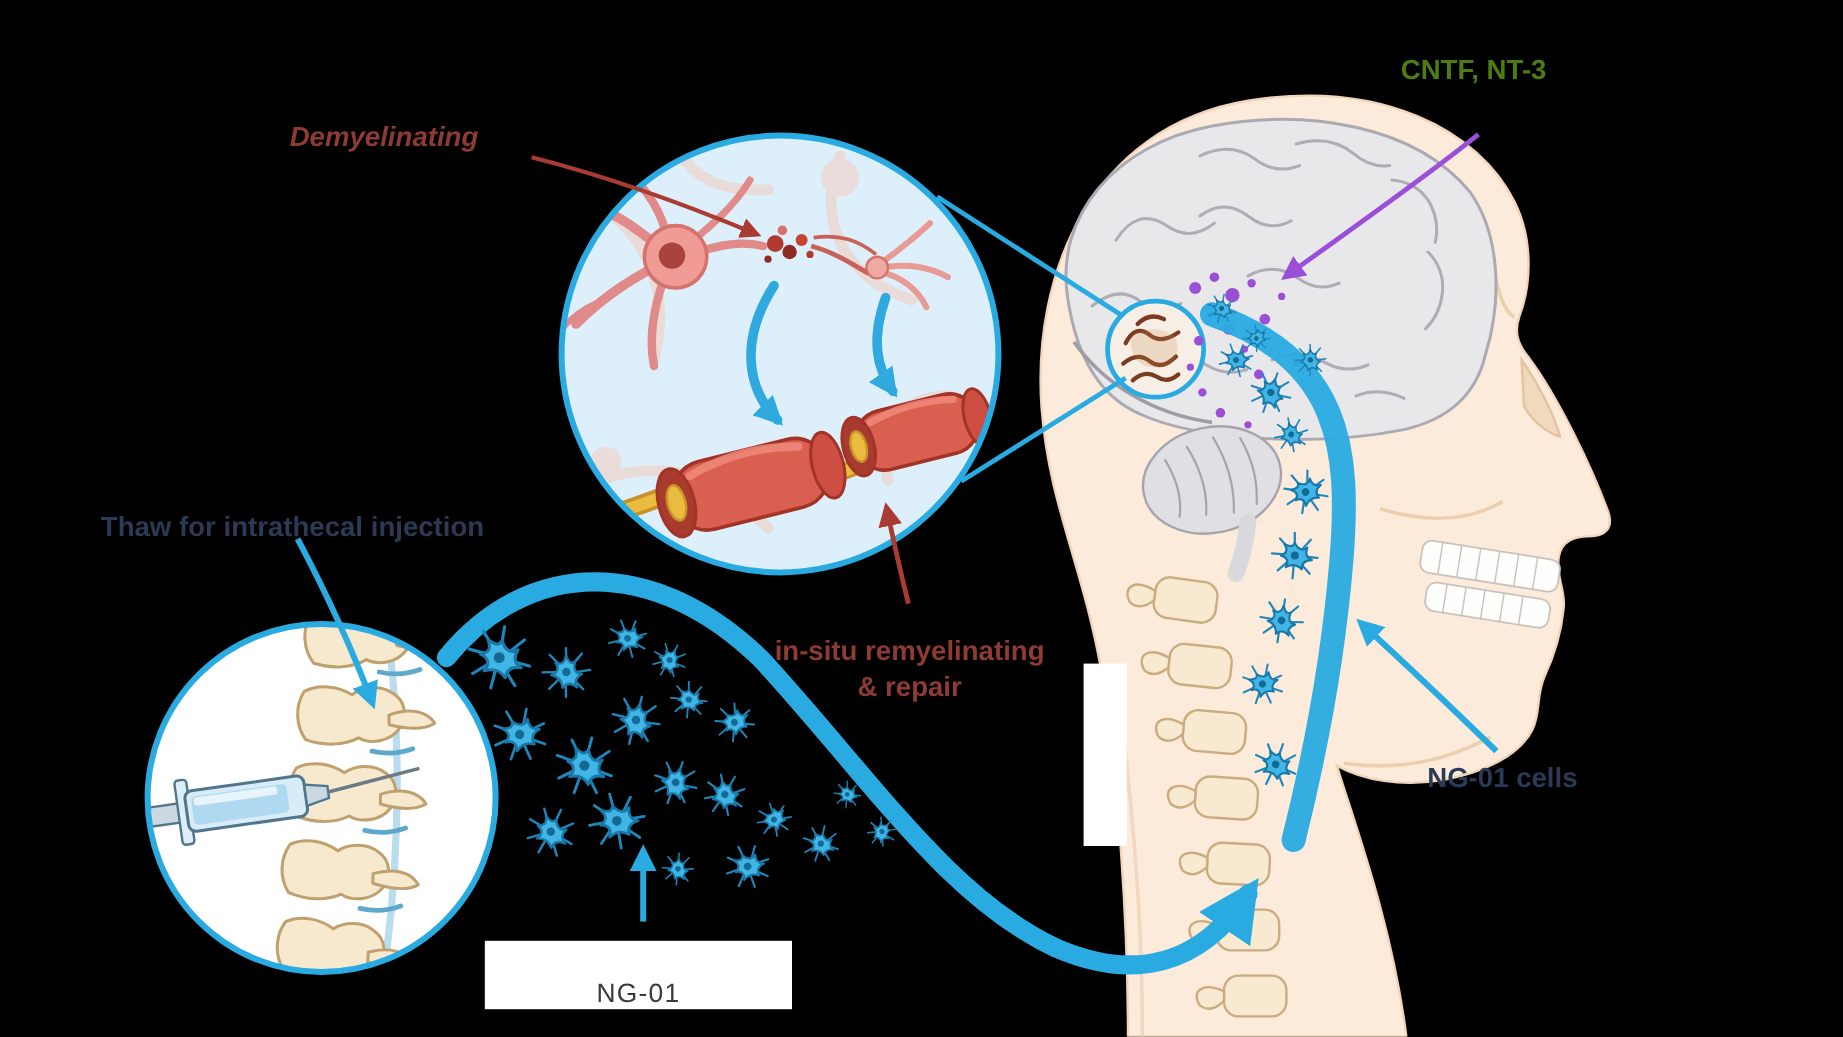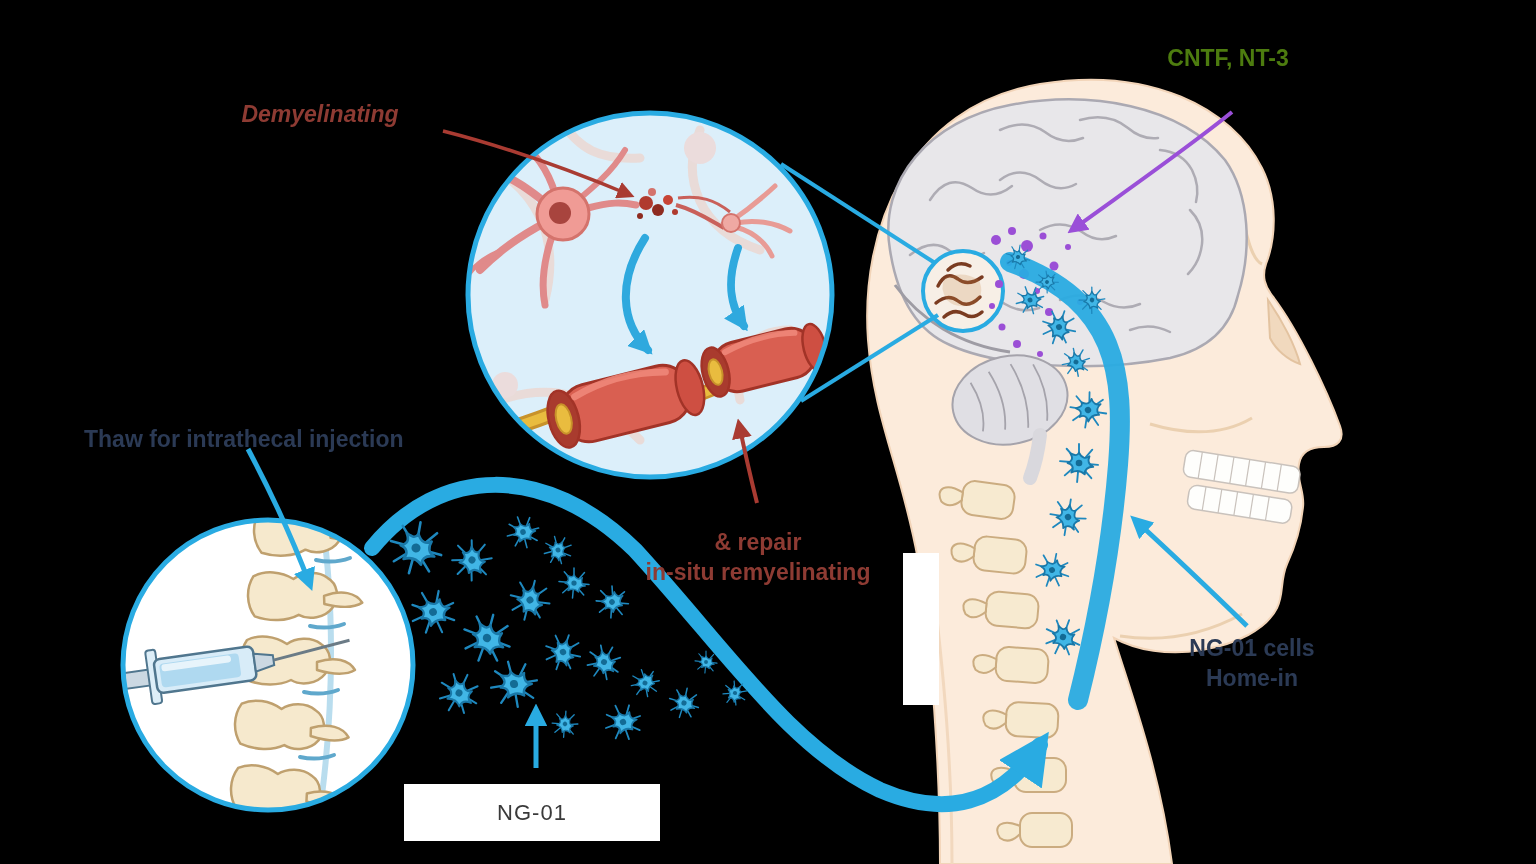--- a/index.html
+++ b/index.html
@@ -4,21 +4,21 @@
 <style>
   html,body{margin:0;padding:0;background:#000;}
   #stage{position:relative;width:1536px;height:864px;background:#000;overflow:hidden;
          font-family:"Liberation Sans",sans-serif;user-select:none;}
   #art{position:absolute;left:0;top:0;}
   .label{position:absolute;font-weight:bold;font-size:23px;line-height:1.3;text-align:center;}
   .maroon{color:#8E3B33;}
   .navy{color:#2B3A55;}
   .dark{color:#4d7c0f;}
   .ng01-box{position:absolute;left:404px;top:784px;width:256px;height:57px;background:#FFFFFF;
-            display:flex;align-items:center;justify-content:center;font-size:22px;color:#3A3A3A;
+            display:flex;align-items:flex-end;justify-content:center;font-size:22px;color:#3A3A3A;
             font-weight:normal;letter-spacing:1px;}
 </style>
 </head>
 <body>
 
 <div id="stage">
 
 <svg id="art" width="1536" height="864" viewBox="0 0 1536 864" xmlns="http://www.w3.org/2000/svg">
   <defs>
     <clipPath id="clip-neuron">
@@ -337,26 +337,25 @@
 
   <div class="label dark" style="left:1128px;top:44px;width:200px;">
     <div>CNTF, NT-3</div>
   </div>
 
   <div class="label navy" style="left:84px;top:425px;width:360px;text-align:left;">
     <div>Thaw for intrathecal injection</div>
   </div>
 
   <div class="label maroon" style="left:617px;top:528px;width:282px;">
+    <div>in-situ remyelinating</div>
     <div>&amp; repair</div>
-    <div>in-situ remyelinating</div>
   </div>
 
   <div class="label navy" style="left:1152px;top:634px;width:200px;">
     <div>NG-01 cells</div>
-    <div>Home-in</div>
   </div>
 
   <div class="ng01-box">
     <span>NG-01</span>
   </div>
 
 </div>
 
 </body></html>

